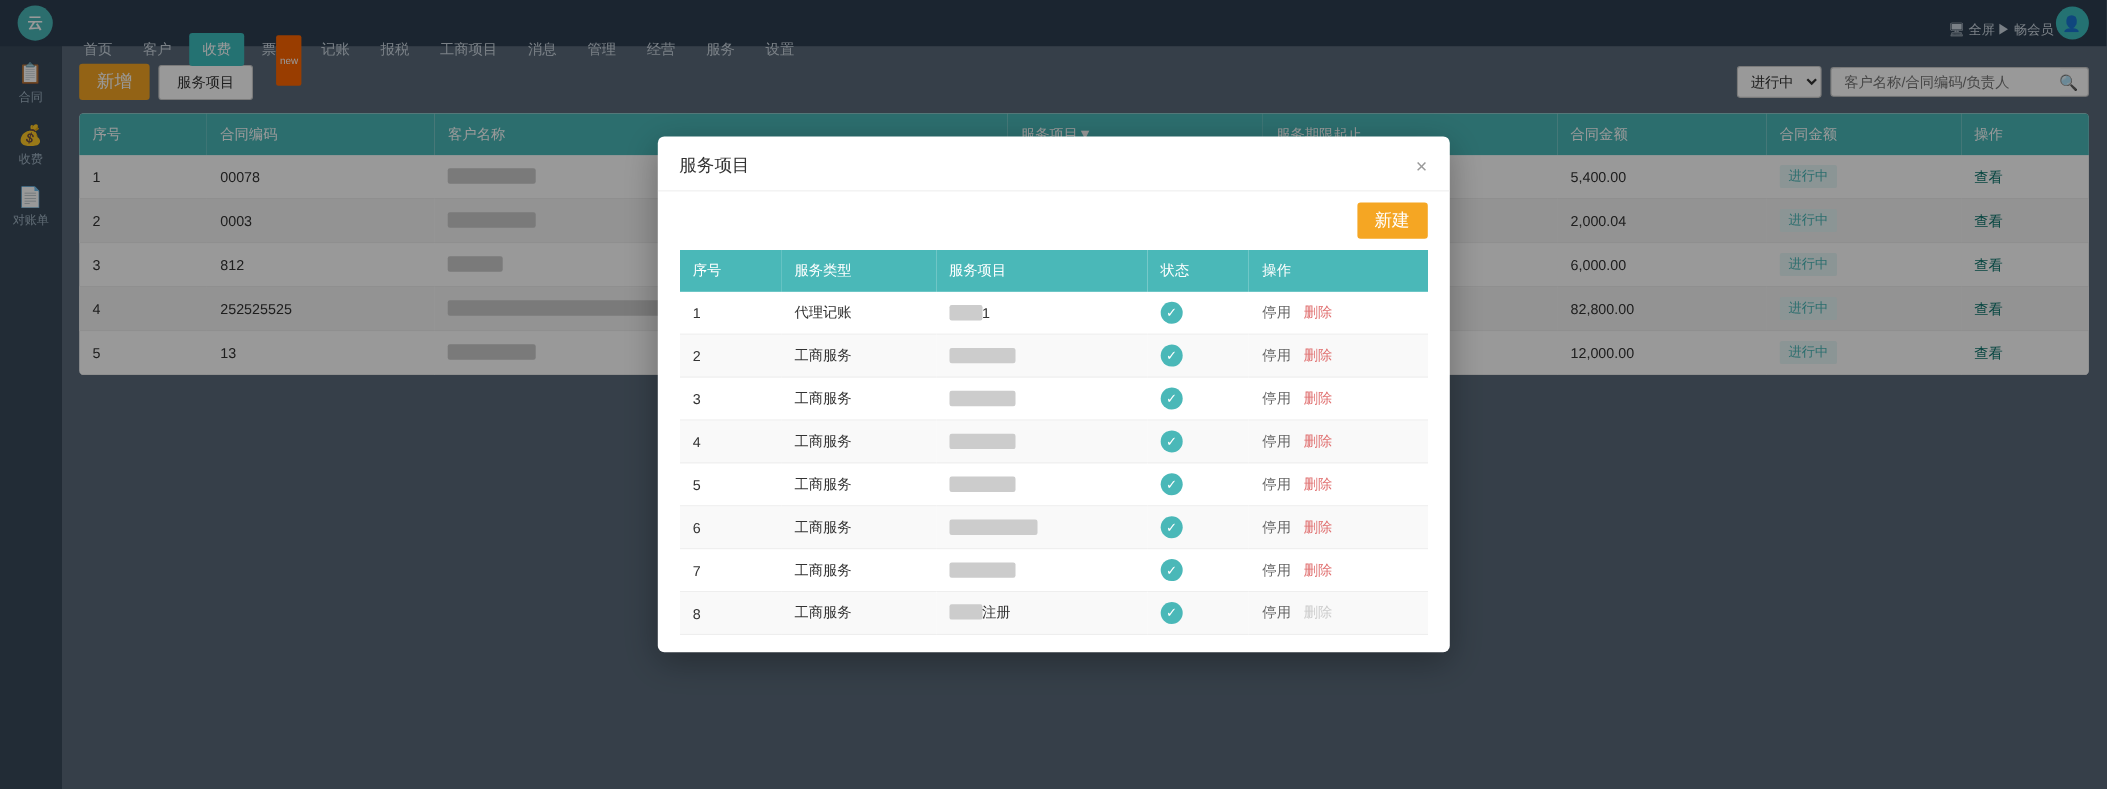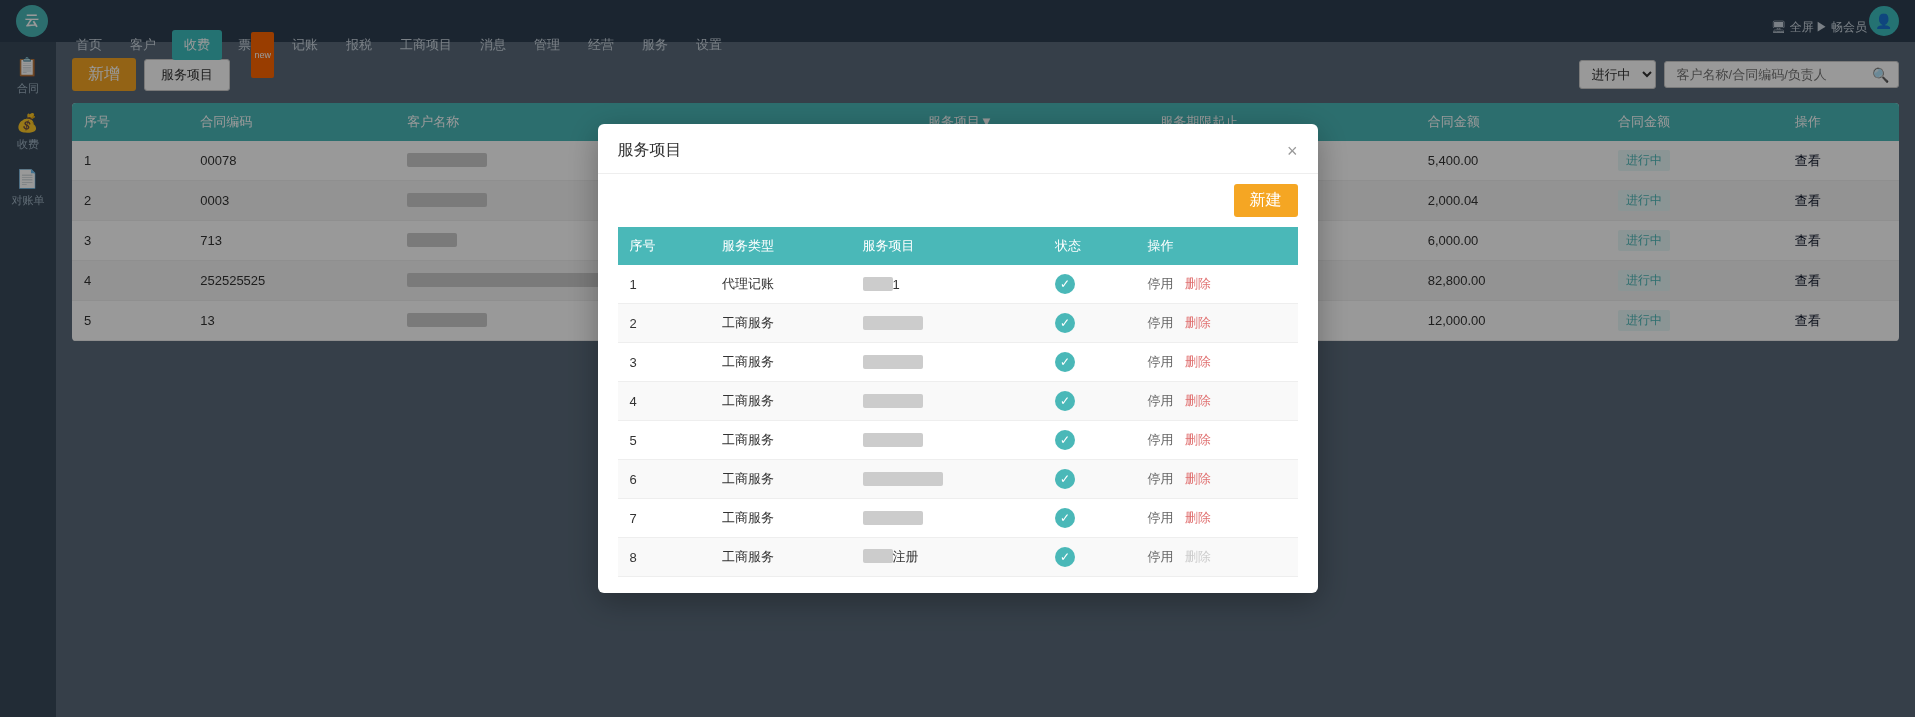--- a/index.html
+++ b/index.html
@@ -100,21 +100,21 @@
     }
     .data-table tbody tr:nth-child(even) { background: #f5f5f5; }
     .data-table tbody td {
       padding: 9px 12px; font-size: 13px; color: #333; border-bottom: 1px solid #eee;
     }
     .status-badge {
       display: inline-block; padding: 2px 8px; border-radius: 2px;
       font-size: 12px; color: #4ab8b8; background: #e8f8f8;
     }
     .action-link {
-      color: #0f172a; cursor: pointer; font-size: 13px;
+      color: #0f766e; cursor: pointer; font-size: 13px;
     }
     .blurred-text {
       display: inline-block; background: #ccc; color: transparent;
       border-radius: 2px; min-width: 80px; height: 14px; user-select: none;
     }
     .blurred-text-sm {
       display: inline-block; background: #ccc; color: transparent;
       border-radius: 2px; min-width: 50px; height: 14px; user-select: none;
     }
 
@@ -269,21 +269,21 @@
         <td>0003</td>
         <td><span class="blurred-text">&nbsp;&nbsp;&nbsp;&nbsp;&nbsp;&nbsp;&nbsp;</span></td>
         <td>小规模记账</td>
         <td>202305-202404</td>
         <td>2,000.04</td>
         <td><span class="status-badge">进行中</span></td>
         <td><span class="action-link">查看</span></td>
       </tr>
       <tr>
         <td>3</td>
-        <td>713</td>
+        <td>812</td>
         <td><span class="blurred-text-sm">&nbsp;&nbsp;&nbsp;&nbsp;&nbsp;</span></td>
         <td>小规模记账</td>
         <td>202305-202404</td>
         <td>6,000.00</td>
         <td><span class="status-badge">进行中</span></td>
         <td><span class="action-link">查看</span></td>
       </tr>
       <tr>
         <td>4</td>
         <td>252525525</td>

